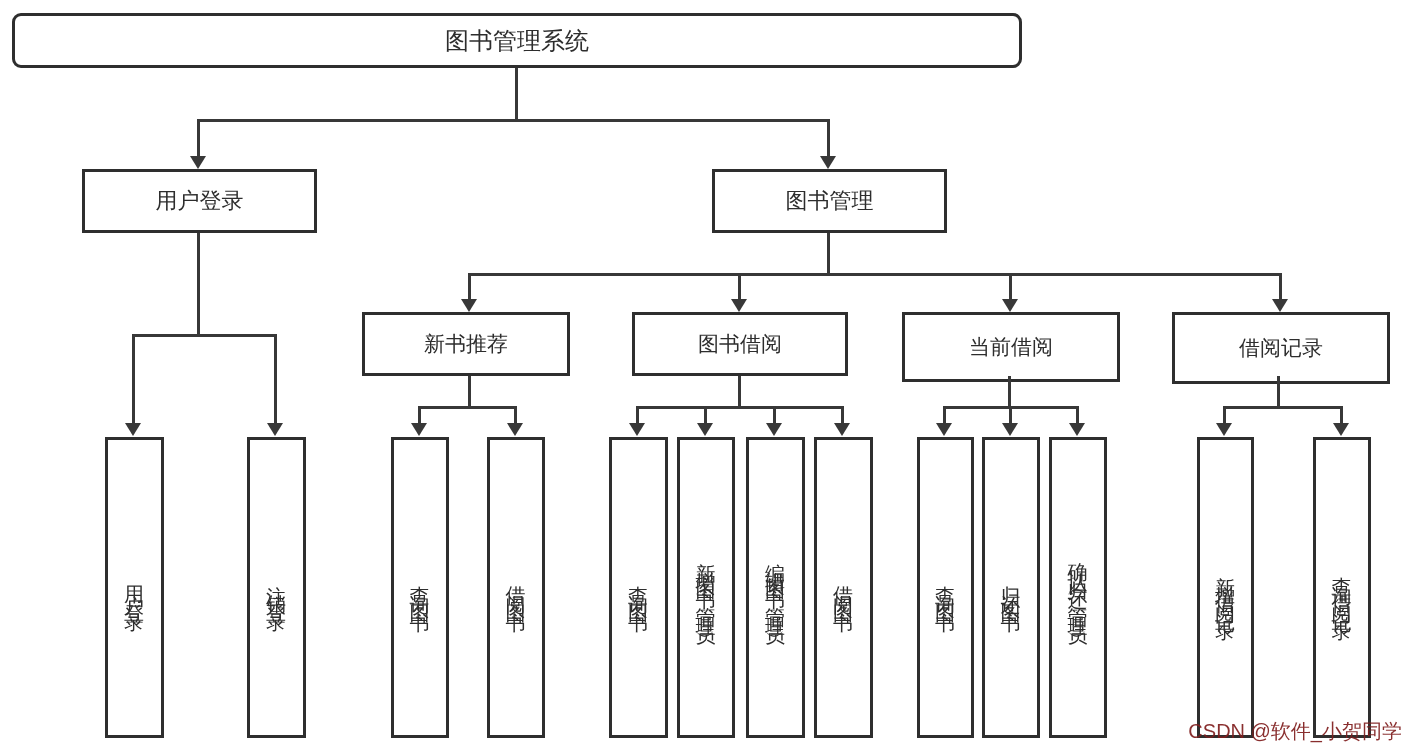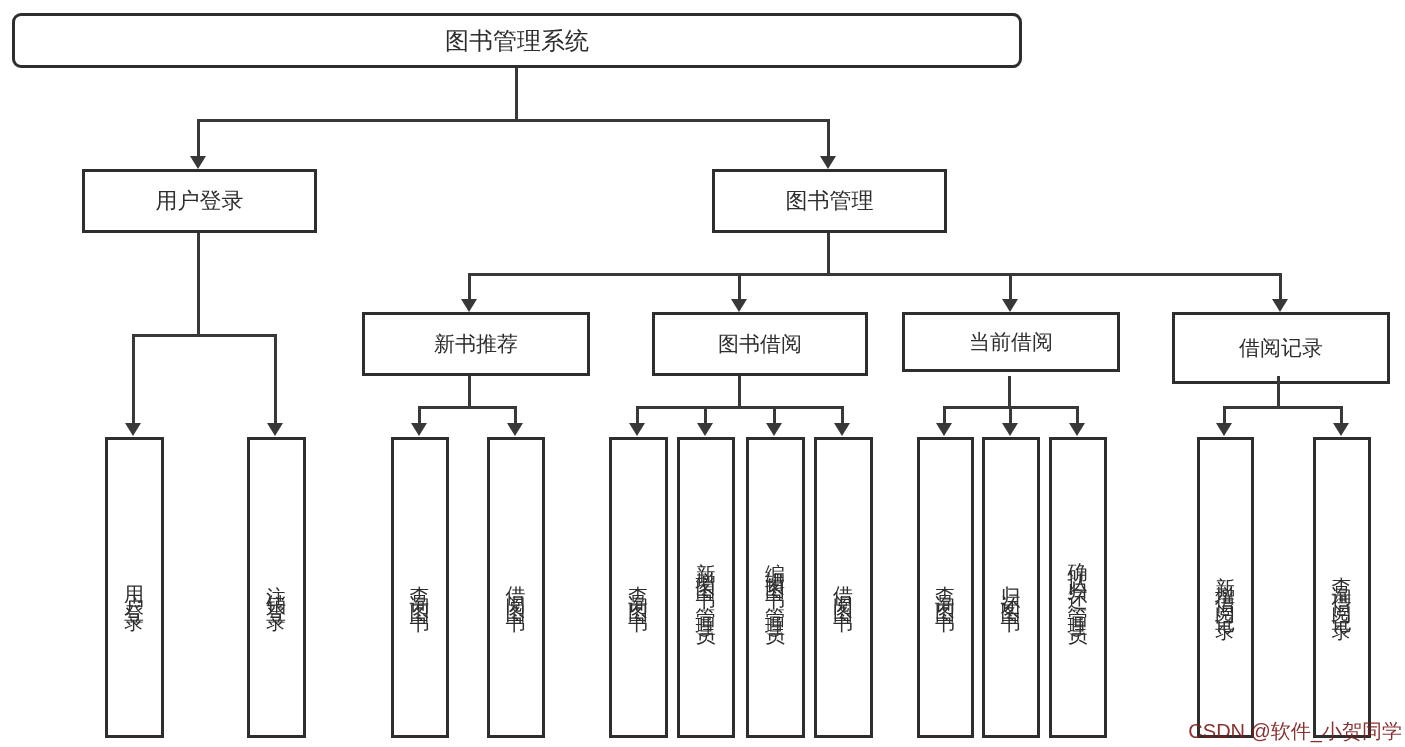--- a/index.html
+++ b/index.html
@@ -75,29 +75,29 @@
   </div>
 
   <div class="box lvl2-box" style="left:82px; top:169px; width:235px; height:64px;">
     <span class="lbl">用户登录</span>
   </div>
 
   <div class="box lvl2-box" style="left:712px; top:169px; width:235px; height:64px;">
     <span class="lbl">图书管理</span>
   </div>
 
-  <div class="box lvl3-box" style="left:362px; top:312px; width:228px; height:64px;">
+  <div class="box lvl3-box" style="left:362px; top:312px; width:208px; height:64px;">
     <span class="lbl">新书推荐</span>
   </div>
 
-  <div class="box lvl3-box" style="left:652px; top:312px; width:216px; height:64px;">
+  <div class="box lvl3-box" style="left:632px; top:312px; width:216px; height:64px;">
     <span class="lbl">图书借阅</span>
   </div>
 
-  <div class="box lvl3-box" style="left:902px; top:312px; width:218px; height:60px;">
+  <div class="box lvl3-box" style="left:902px; top:312px; width:218px; height:70px;">
     <span class="lbl">当前借阅</span>
   </div>
 
   <div class="box lvl3-box" style="left:1172px; top:312px; width:218px; height:72px;">
     <span class="lbl">借阅记录</span>
   </div>
 
   <div class="box leaf-box" style="left:105px; top:437px; width:59px; height:301px;">
     <span class="vtext">用户登录</span>
   </div>

